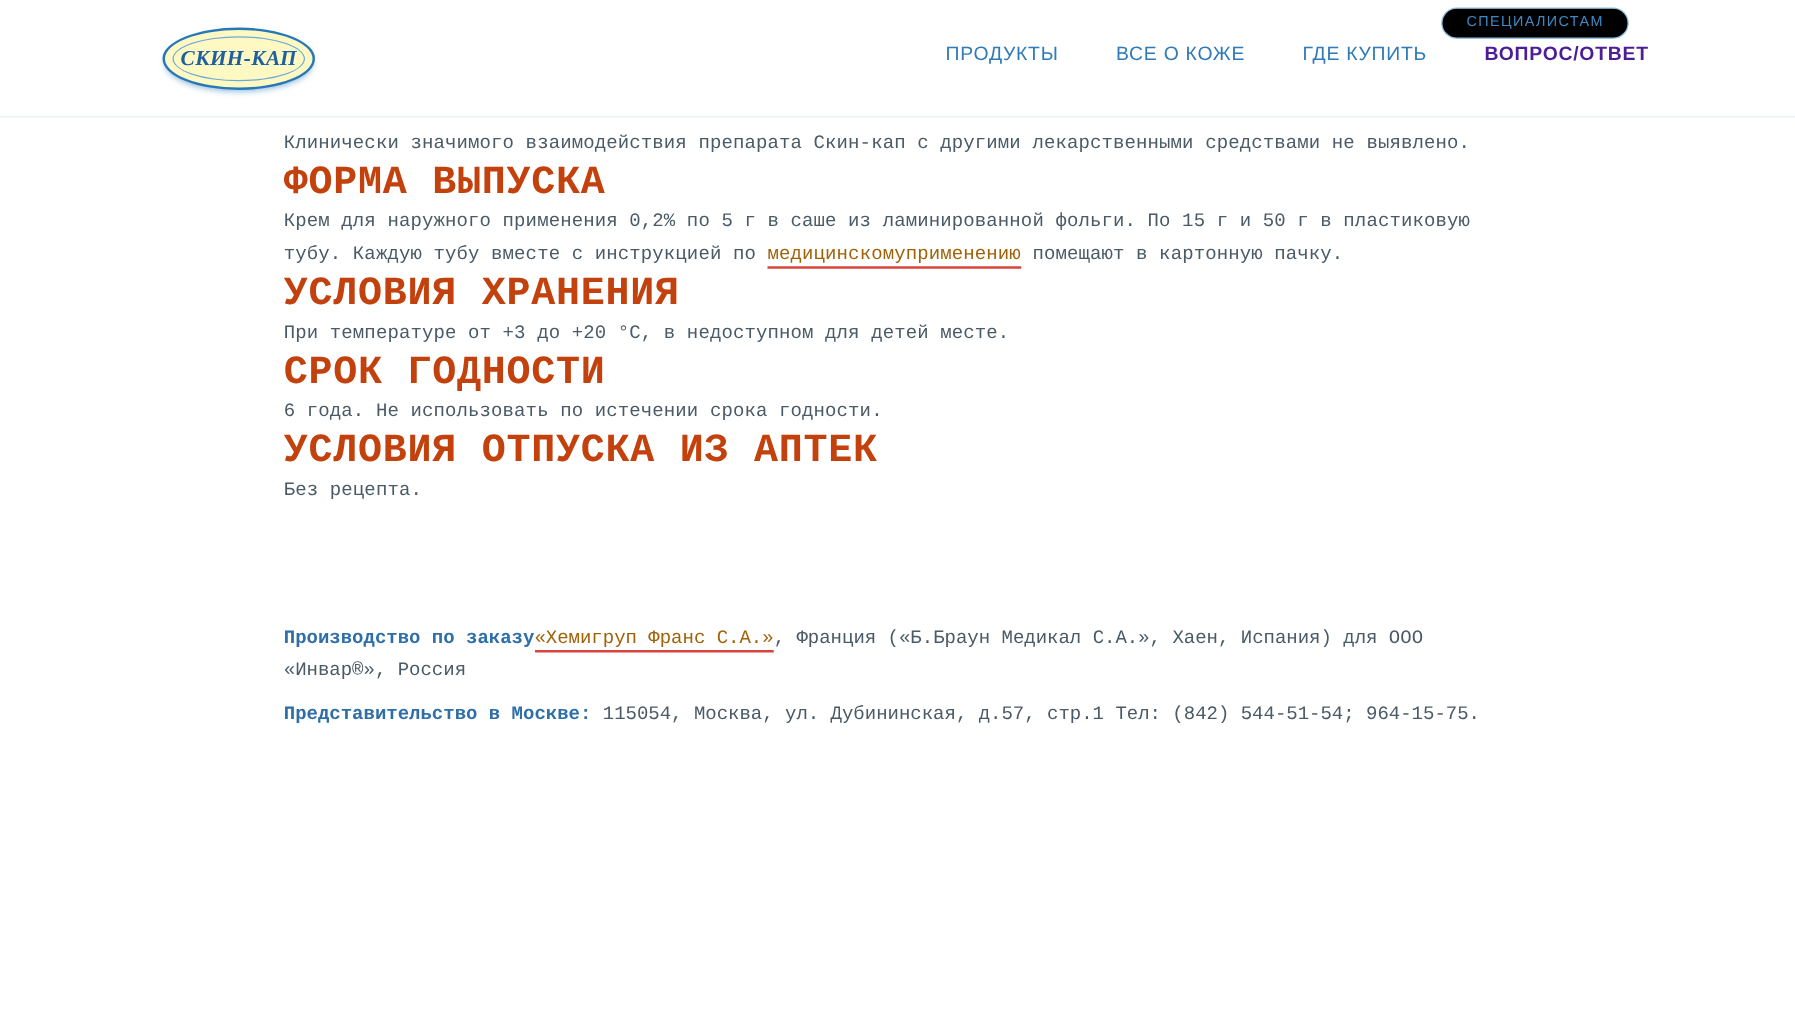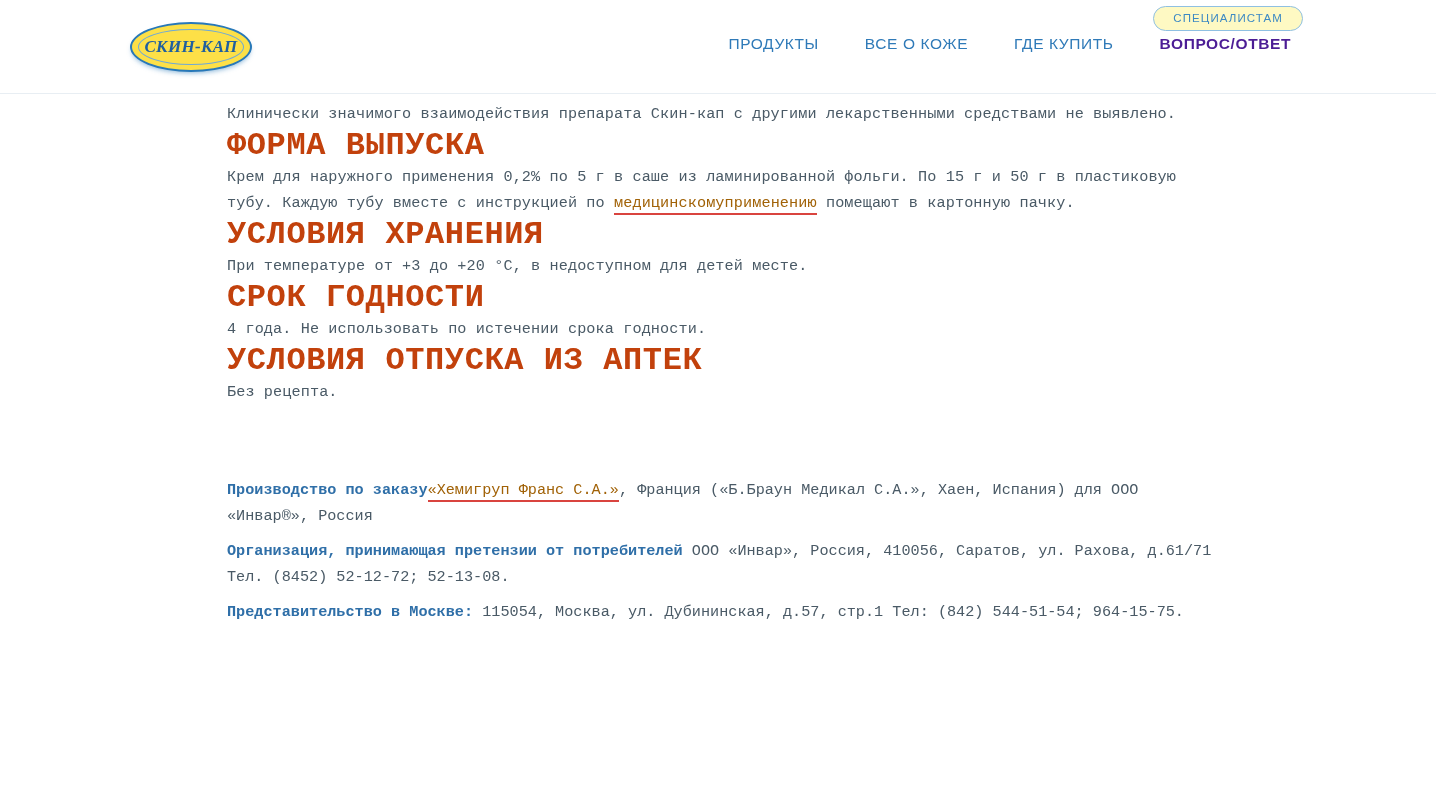--- a/index.html
+++ b/index.html
@@ -26,21 +26,21 @@
     left: 130px;
     top: 22px;
     width: 122px;
     height: 52px;
   }
   .logo-oval {
     width: 122px;
     height: 50px;
     border-radius: 50%;
     border: 2px solid #2878b8;
-    background: #fde047;
+    background: #fef9c3;
     display: flex;
     align-items: center;
     justify-content: center;
     position: relative;
     box-shadow: 0 3px 5px -2px rgba(40,120,184,0.55);
   }
   .logo-oval::after {
     content: "";
     position: absolute;
     left: 6px;
@@ -56,21 +56,21 @@
     font-style: italic;
     font-weight: bold;
     font-size: 17px;
     letter-spacing: 0.3px;
     color: #1f5fa0;
     white-space: nowrap;
   }
 
   .main-nav {
     position: absolute;
-    right: 145px;
+    right: 117px;
     top: 35px;
     display: flex;
     align-items: center;
     gap: 46px;
   }
   .nav-link {
     font-size: 15.5px;
     letter-spacing: 0.6px;
     color: #2f7ab8;
     text-transform: uppercase;
@@ -85,21 +85,21 @@
   .spec-btn {
     position: absolute;
     right: 133px;
     top: 6px;
     border: 1px solid #8fc0e2;
     border-radius: 15px;
     padding: 5px 19px 6px 19px;
     font-size: 11.5px;
     letter-spacing: 1.1px;
     color: #3c89c4;
-    background: #fef9c3;
+    background: #000000;
     white-space: nowrap;
     cursor: pointer;
   }
 
   
   .content {
     position: relative;
     padding: 0 0 0 0;
     width: 100%;
     font-family: Liberation Mono, monospace;
@@ -130,21 +130,21 @@
   .gap-title { margin-top: 63px; }
   .after-title { margin-top: 22px; }
 
   a.inline-link {
     color: #a16207;
     text-decoration: none;
     border-bottom: 2px solid #d9443f;
     padding-bottom: 1px;
   }
   .contacts {
-    margin-top: 72px;
+    margin-top: 92px;
   }
   .contacts p {
     margin: 0 0 9px 0;
     color: #4a5a66;
     font-size: 15.2px;
     line-height: 26px;
   }
   .contacts b {
     color: #2f6fa8;
     font-weight: 700;
@@ -176,27 +176,26 @@
 
     <p class="body-text lead-line">Клинически значимого взаимодействия препарата Скин-кап с другими лекарственными средствами не выявлено.</p>
 
     <h2 class="section-title gap-title-1">ФОРМА ВЫПУСКА</h2>
     <p class="body-text after-title"><span>Крем для наружного применения 0,2% по 5 г в саше из ламинированной фольги. По 15 г и 50 г в пластиковую тубу. Каждую тубу вместе с инструкцией по </span><a class="inline-link" href="#">медицинскомуприменению</a><span> помещают в картонную пачку.</span></p>
 
     <h2 class="section-title gap-title">УСЛОВИЯ ХРАНЕНИЯ</h2>
     <p class="body-text after-title">При температуре от +3 до +20 °C, в недоступном для детей месте.</p>
 
     <h2 class="section-title gap-title">СРОК ГОДНОСТИ</h2>
-    <p class="body-text after-title">4 года. Не использовать по истечении срока годности.</p>
+    <p class="body-text after-title">6 года. Не использовать по истечении срока годности.</p>
 
     <h2 class="section-title gap-title">УСЛОВИЯ ОТПУСКА ИЗ АПТЕК</h2>
     <p class="body-text after-title">Без рецепта.</p>
 
     <div class="contacts">
       <p><b>Производство по заказу</b><a class="inline-link" href="#">«Хемигруп Франс С.А.»</a><span>, Франция («Б.Браун Медикал С.А.», Хаен, Испания) для ООО «Инвар®», Россия</span></p>
 
-      <p><b>Организация, принимающая претензии от потребителей</b><span> ООО «Инвар», Россия, 410056, Саратов, ул. Рахова, д.61/71 Тел. (8452) 52-12-72; 52-13-08.</span></p>
 
       <p><b>Представительство в Москве:</b><span> 115054, Москва, ул. Дубининская, д.57, стр.1 Тел: (842) 544-51-54; 964-15-75.</span></p>
     </div>
 
   </div>
 </main>
 
 </body></html>

